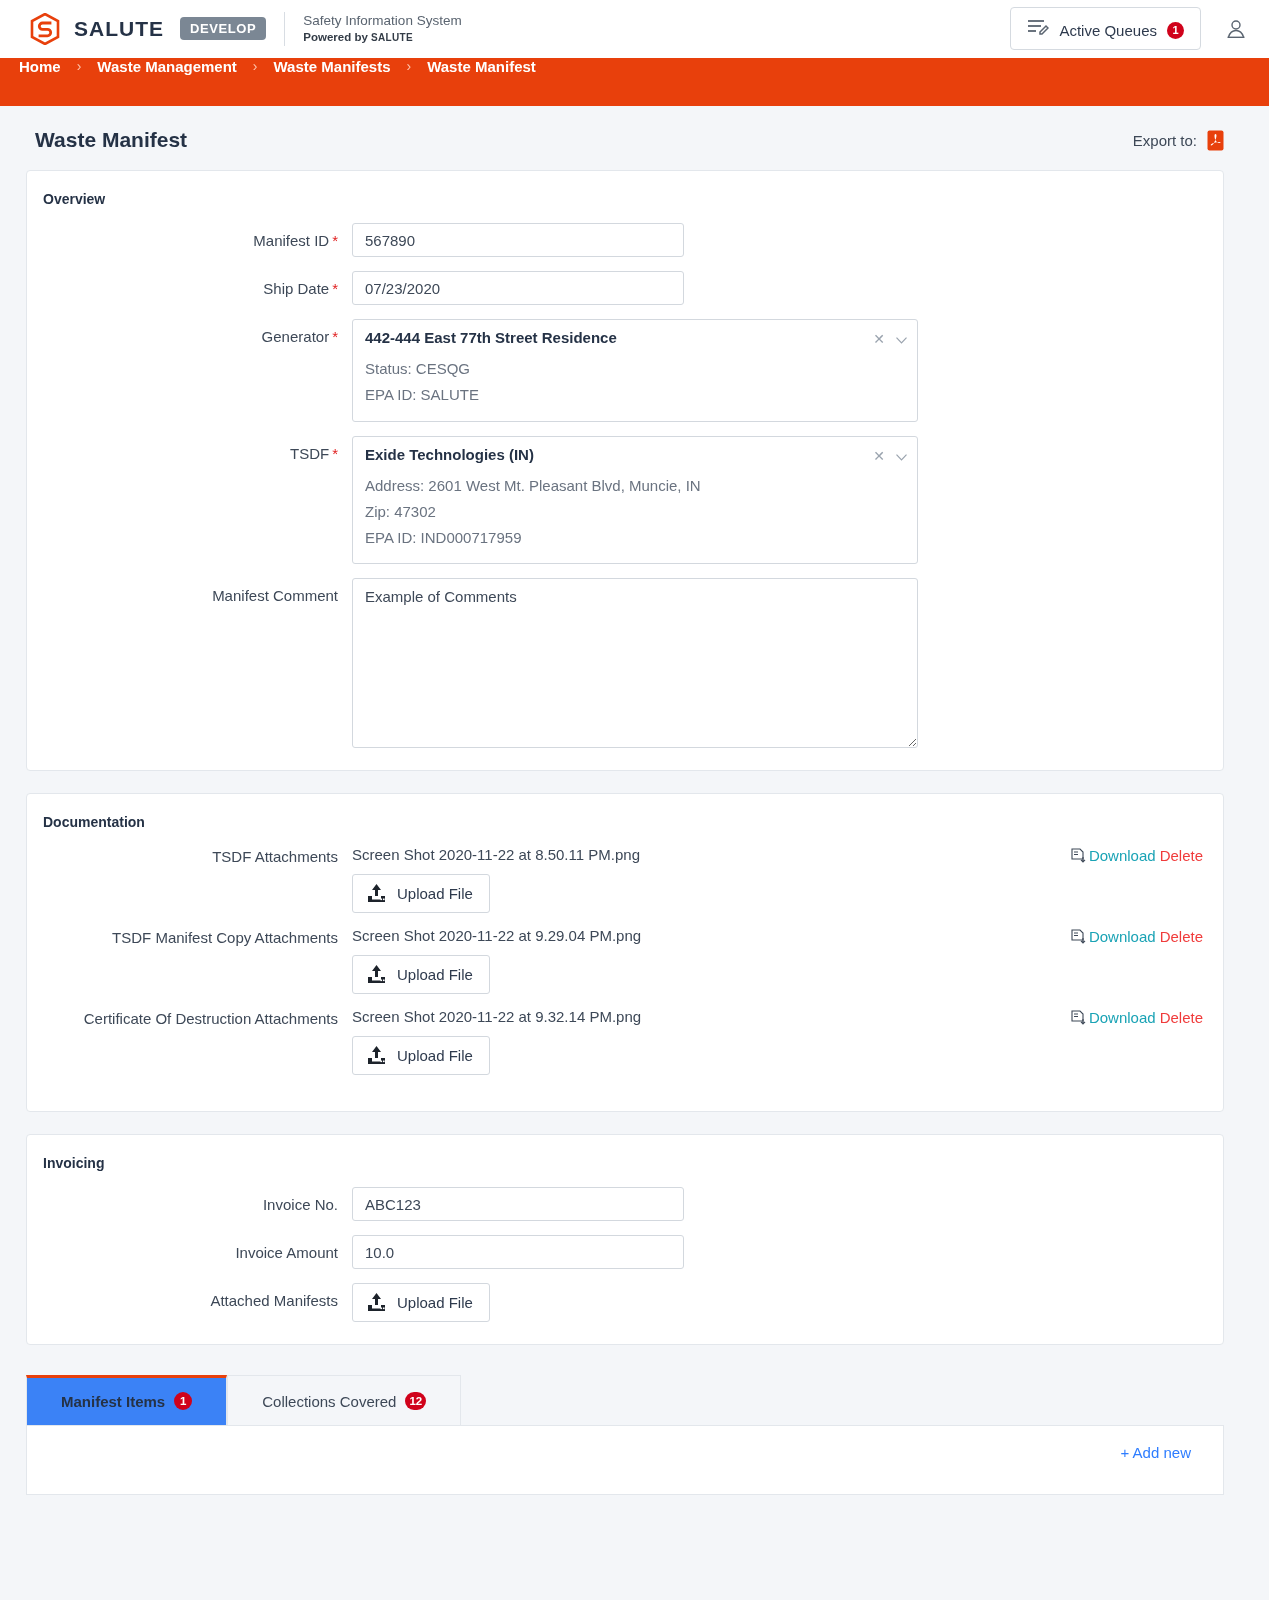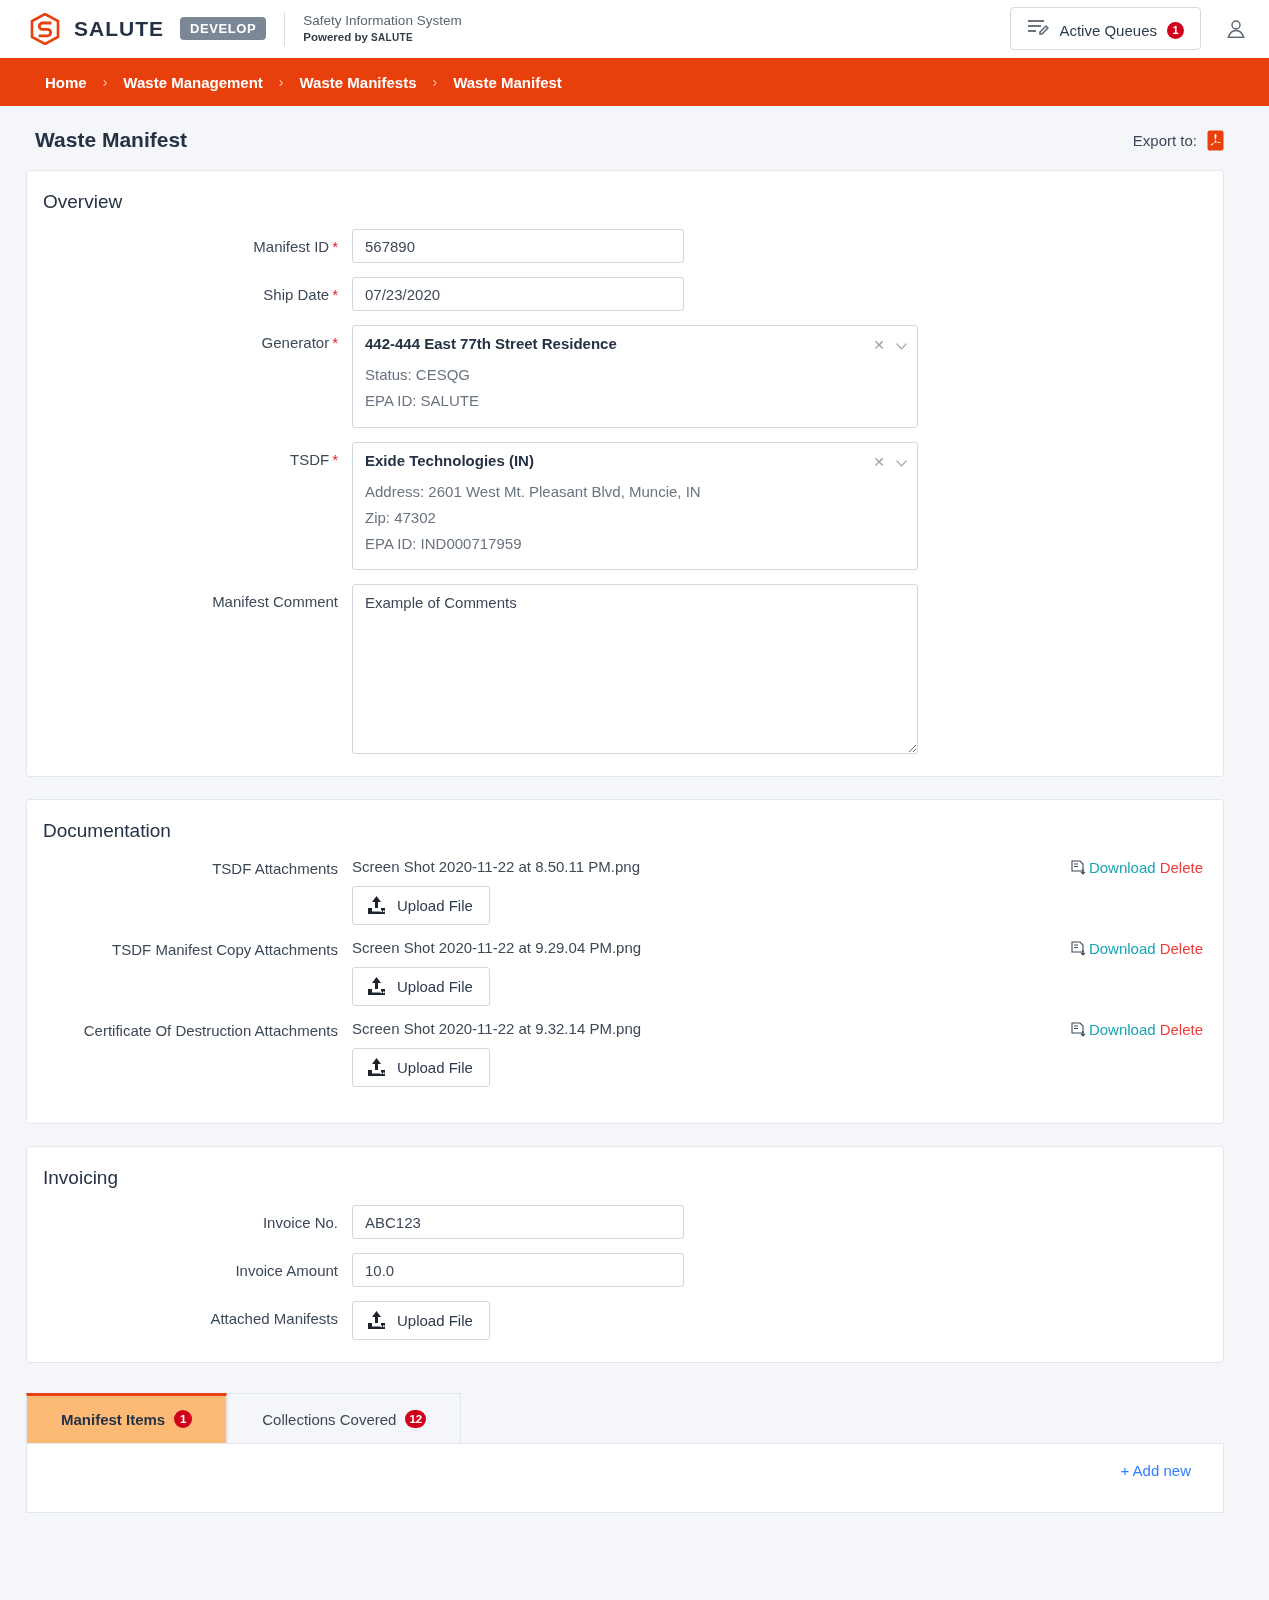--- a/index.html
+++ b/index.html
@@ -48,22 +48,22 @@
     width:17px; height:17px; border-radius:50%;
     background:#d0021b; color:#fff; font-size:11px; font-weight:bold;
     line-height:1;
   }
   .user-icon{ width:22px; height:22px; }
 
   
   .crumbbar{
     background:#e8400c;
     height:48px;
-    display:flex; align-items:center;
-    padding:0 45px;
+    display:flex; 
+    padding:0 19px;
     gap:16px;
   }
   .crumb{ color:#fff; font-size:15px; font-weight:bold; cursor:pointer; white-space:nowrap; }
   .crumb.last{ cursor:default; }
   .crumb-sep{ color:#ffc4ad; font-size:14px; }
 
   
   .page-head{
     display:flex; align-items:center;
     padding:22px 45px 18px 35px;
@@ -75,21 +75,21 @@
 
   
   .card{
     background:#fff;
     border:1px solid #e3e7ec;
     border-radius:4px;
     margin:0 45px 22px 26px;
     padding:20px 0 22px 0;
   }
   .card-title{
-    font-size:19px; font-weight:normal; color:#253246;
+    font-size:14px; font-weight:bold; color:#253246;
     padding:0 0 0 16px; margin-bottom:16px;
   }
 
   .row{ display:flex; align-items:flex-start; margin-bottom:14px; }
   .row:last-child{ margin-bottom:0; }
   .lbl{
     width:325px; flex:none; text-align:right;
     padding-right:14px; padding-top:9px;
     font-size:15px; color:#3d4857;
   }
@@ -159,21 +159,21 @@
   .tabs{ display:flex; align-items:flex-end; }
   .tab{
     display:flex; align-items:center; gap:9px;
     padding:16px 34px 15px 34px;
     font-size:15px; color:#3d4857;
     border:1px solid #e3e7ec; border-bottom:none;
     background:#f4f6f9; cursor:pointer;
     border-radius:0;
   }
   .tab.active{
-    background:#fdba74; font-weight:bold; color:#253246;
+    background:#3b82f6; font-weight:bold; color:#253246;
     border-top:3px solid #e8400c; padding-top:14px;
   }
   .tab-badge{
     display:inline-flex; align-items:center; justify-content:center;
     min-width:18px; height:18px; padding:0 4px;
     border-radius:9px; background:#d0021b; color:#fff;
     font-size:11.5px; font-weight:bold;
   }
   .tab-panel{
     background:#fff; border:1px solid #e3e7ec;

